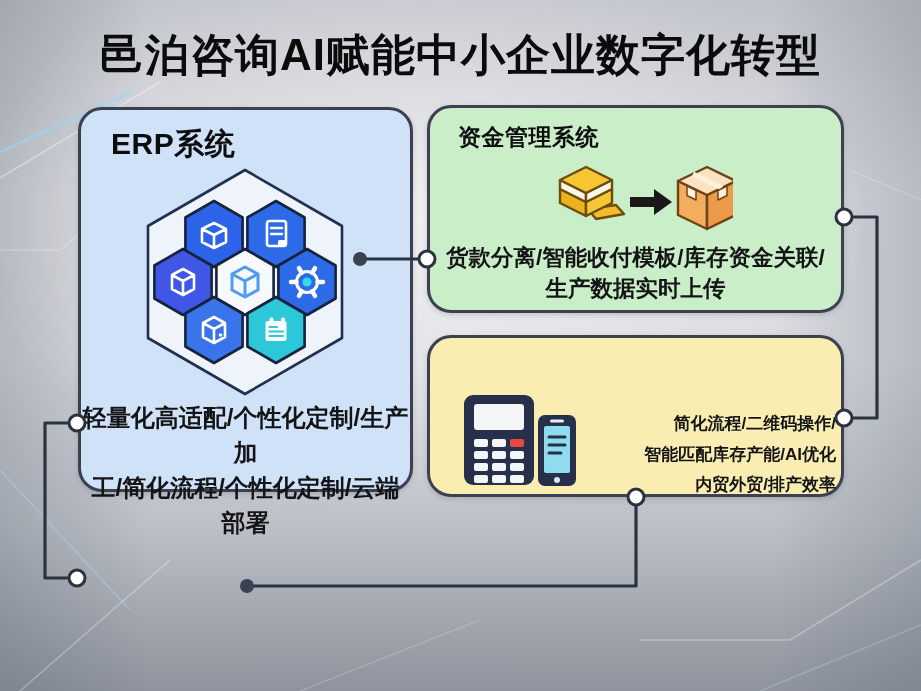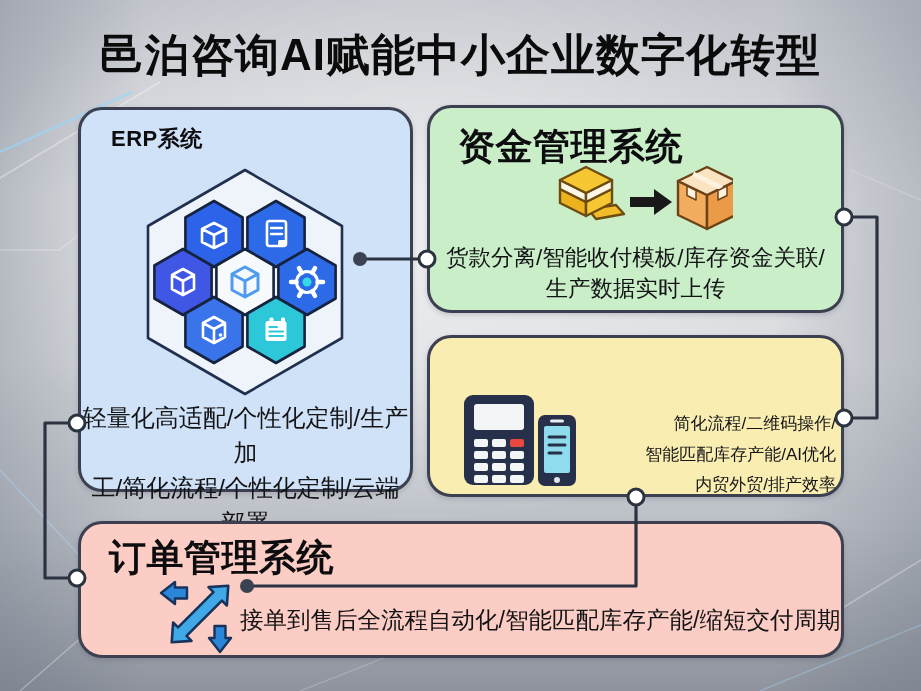--- a/index.html
+++ b/index.html
@@ -15,26 +15,26 @@
   .title{
     position:absolute;left:0;right:0;top:26px;text-align:center;
     font-size:44px;font-weight:900;color:#0b0b0c;letter-spacing:1px;
   }
   .panel{position:absolute;border:3px solid #3c4050;border-radius:24px;box-sizing:border-box;
          box-shadow:0 2px 5px rgba(40,45,60,0.18);}
   .panel-erp   {left:78px; top:107px;width:335px;height:385px;background:#cfe2f7;}
   .panel-funds {left:427px;top:105px;width:417px;height:208px;background:#c9eec8;}
   .panel-mes   {left:427px;top:335px;width:417px;height:162px;background:#f9edb2;}
   .panel-orders{left:78px; top:521px;width:766px;height:137px;background:#fccdc5;}
-  .panel-title{position:absolute;font-weight:800;color:#0d0d0f;font-size:37px;letter-spacing:0.5px;}
-  .erp-title{left:30px;top:14px;font-size:22px;}
+  .panel-title{position:absolute;font-weight:800;color:#0d0d0f;font-size:23px;letter-spacing:0.5px;}
+  .erp-title{left:30px;top:14px;font-size:30px;}
   .funds-title{left:28px;top:14px;}
   .mes-title{left:28px;top:11px;}
   .orders-title{left:28px;top:9px;}
-  .desc{position:absolute;font-weight:400;color:#141416;}
+  .desc{position:absolute;font-weight:700;color:#141416;}
   .erp-desc{left:0;right:0;top:290px;text-align:center;font-size:24px;line-height:35px;}
   .funds-desc{left:0;right:0;top:134px;text-align:center;font-size:22.5px;line-height:31px;}
   .mes-desc{left:150px;top:71px;width:256px;text-align:right;font-size:17px;line-height:30.5px;}
   .orders-desc{left:159px;top:80px;font-size:23.5px;}
   .icon-abs{position:absolute;}
   .connectors{position:absolute;inset:0;pointer-events:none;z-index:5;}
 </style>
 </head>
 <body>
 
@@ -170,35 +170,20 @@
         <circle cx="97" cy="87" r="3" fill="#dfe5ea"></circle>
       </g>
     </svg>
     <div class="desc mes-desc">
       <div>简化流程/二维码操作/</div>
       <div>智能匹配库存产能/AI优化</div>
       <div>内贸外贸/排产效率</div>
     </div>
   </div>
 
-  <div class="panel panel-orders">
-    <div class="panel-title orders-title">订单管理系统</div>
-    <svg class="icon-abs" style="left:78px;top:44px;" width="80" height="90" viewBox="0 0 80 90">
-      <g transform="translate(41,46) rotate(-45)">
-        <polygon points="-40,0 -25,-13 -25,-6 25,-6 25,-13 40,0 25,13 25,6 -25,6 -25,13" fill="#41a8e8" stroke="#17335c" stroke-width="2.6" stroke-linejoin="round"></polygon>
-      </g>
-      <g transform="translate(15,25)">
-        <polygon points="-13,0 1,-11 1,-5.5 13,-5.5 13,5.5 1,5.5 1,11" fill="#2b85d8" stroke="#17335c" stroke-width="2.4" stroke-linejoin="round"></polygon>
-      </g>
-      <g transform="translate(61,71)">
-        <polygon points="0,13 -11,-1 -5.5,-1 -5.5,-13 5.5,-13 5.5,-1 11,-1" fill="#2b85d8" stroke="#17335c" stroke-width="2.4" stroke-linejoin="round"></polygon>
-      </g>
-    </svg>
-    <div class="desc orders-desc">接单到售后全流程自动化/智能匹配库存产能/缩短交付周期</div>
-  </div>
 
   <svg class="connectors" width="921" height="691">
     <g fill="none" stroke="#2c3340" stroke-width="3.2" stroke-linejoin="round">
       <path d="M360,259 L427,259"></path>
       <path d="M844,217 L877,217 L877,418 L844,418"></path>
       <path d="M247,586 L636,586 L636,497"></path>
       <path d="M77,423 L45,423 L45,578 L77,578"></path>
     </g>
     <g>
       <circle cx="360" cy="259" r="7" fill="#3a4150"></circle>

